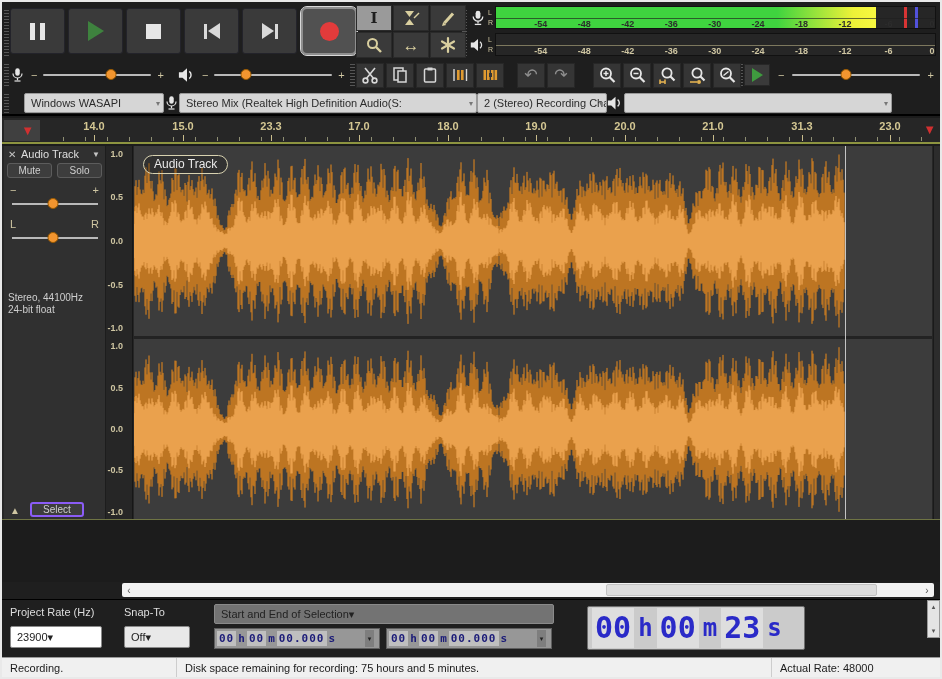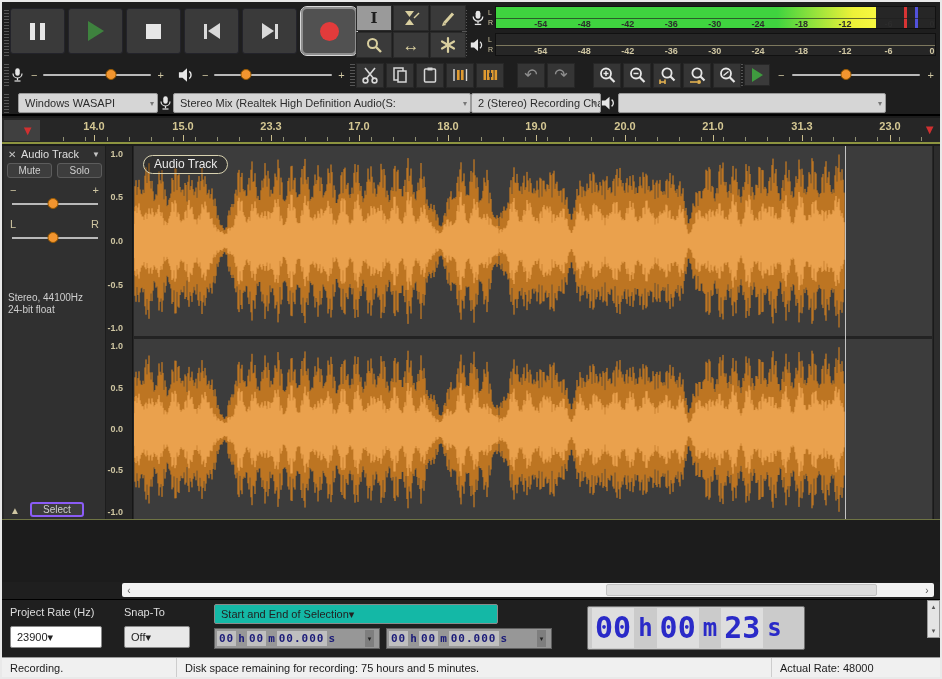--- a/index.html
+++ b/index.html
@@ -59,21 +59,21 @@
   .ebtn.dim{color:#8f8f8f;}
   .esp{width:9px;}
 
   
   #speedbar{position:absolute;left:742px;top:60px;width:190px;height:26px;display:flex;align-items:center;gap:8px;}
   #speed-play{width:26px;height:22px;background:#3a3a3a;border:1px solid #272727;display:flex;align-items:center;justify-content:center;}
   .i-play-sm{width:0;height:0;border-left:11px solid #3f9b3f;border-top:7px solid transparent;border-bottom:7px solid transparent;}
   #speed-slider{flex:1;}
 
   
-  #devices{position:absolute;left:16px;top:90px;height:22px;display:flex;align-items:center;justify-content:center;}
+  #devices{position:absolute;left:22px;top:90px;height:22px;display:flex;align-items:center;justify-content:center;}
   .select{position:relative;height:20px;background:#d6d6d6;border:1px solid #9a9a9a;border-radius:2px;display:flex;align-items:center;padding:0 16px 0 6px;font-size:11px;color:#2b2b2b;white-space:nowrap;overflow:hidden;}
   .select .chev{position:absolute;right:3px;top:50%;transform:translateY(-50%);font-size:8px;color:#777;}
   #host-select{width:140px;} #recdev-select{width:298px;} #chan-select{width:130px;} #playdev-select{width:268px;}
   .dev-icon{flex:0 0 auto;}
 
   
   #ruler{position:absolute;left:0;top:116px;width:938px;height:26px;background:#262626;border-bottom:2px solid #8d9440;}
   #ruler-pin-left{position:absolute;left:2px;top:2px;width:36px;height:21px;background:#404040;display:flex;align-items:center;justify-content:flex-end;padding-right:6px;}
   .pin{color:#d03030;font-size:13px;line-height:1;}
   #ruler-pin-right{position:absolute;right:4px;top:2px;}
@@ -118,21 +118,21 @@
   .sc-arrow{width:14px;text-align:center;font-size:10px;color:#555;}
   #htrack{position:relative;flex:1;height:100%;}
   #hthumb{position:absolute;top:1px;bottom:1px;background:#dcdcdc;border:1px solid #c2c2c2;border-radius:2px;}
 
   
   #selbar{position:absolute;left:0;top:597px;width:938px;height:58px;background:#1f1f1f;border-top:1px solid #000;color:#dedede;}
   .sb-label{position:absolute;font-size:11px;color:#dedede;}
   .sb-select{position:relative;background:#fff;border:1px solid #8a8a8a;border-radius:2px;font-size:11px;color:#222;display:flex;align-items:center;padding:0 16px 0 6px;white-space:nowrap;overflow:hidden;}
   #rate-select{position:absolute;left:8px;top:26px;width:92px;height:22px;}
   #snap-select{position:absolute;left:122px;top:26px;width:66px;height:22px;background:#e9e9e9;}
-  #mode-select{position:absolute;left:212px;top:4px;width:284px;height:20px;background:#14b8a6;}
+  #mode-select{position:absolute;left:212px;top:4px;width:340px;height:20px;background:#737373;}
   .timefield{position:absolute;top:28px;height:21px;background:#979797;border:1px solid #5e5e5e;display:flex;align-items:center;padding:0 1px;}
   #tf-start{left:212px;width:166px;} #tf-end{left:384px;width:166px;}
   .tf-num{background:#bfbfbf;color:#1c1c78;font-family:"DejaVu Sans Mono",monospace;font-weight:bold;font-size:11px;padding:1px 2px;margin:0 1px;letter-spacing:1px;}
   .tf-unit{color:#1c1c78;font-family:"DejaVu Sans Mono",monospace;font-weight:bold;font-size:11px;margin:0 1px;}
   .tf-spin{margin-left:auto;width:9px;height:17px;background:#7e7e7e;color:#222;font-size:7px;display:flex;align-items:center;justify-content:center;}
   #bigtime{position:absolute;left:585px;top:6px;width:218px;height:44px;background:#cbcbcb;border:1px solid #6e6e6e;border-radius:2px;display:flex;align-items:center;padding:0 2px;}
   .big-num{background:#dedede;font-family:"DejaVu Sans Mono",monospace;font-weight:bold;font-size:30px;padding:0 3px;margin:0 2px;line-height:40px;}
   .big-unit{font-family:"DejaVu Sans Mono",monospace;font-weight:bold;font-size:24px;margin:0 2px;}
   #big-spin{margin-left:auto;width:13px;height:38px;background:#e4e4e4;border:1px solid #9a9a9a;display:flex;flex-direction:column;align-items:center;justify-content:space-between;padding:2px 0;color:#555;font-size:7px;}
 

